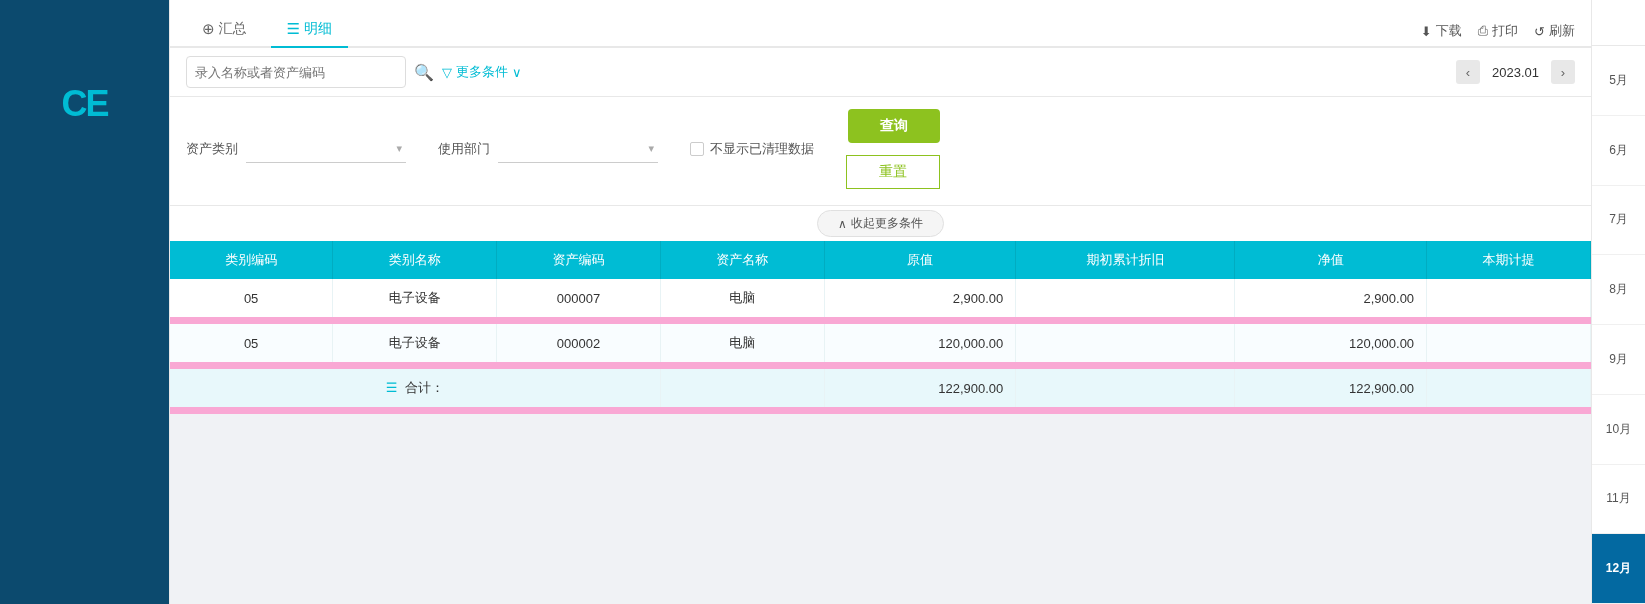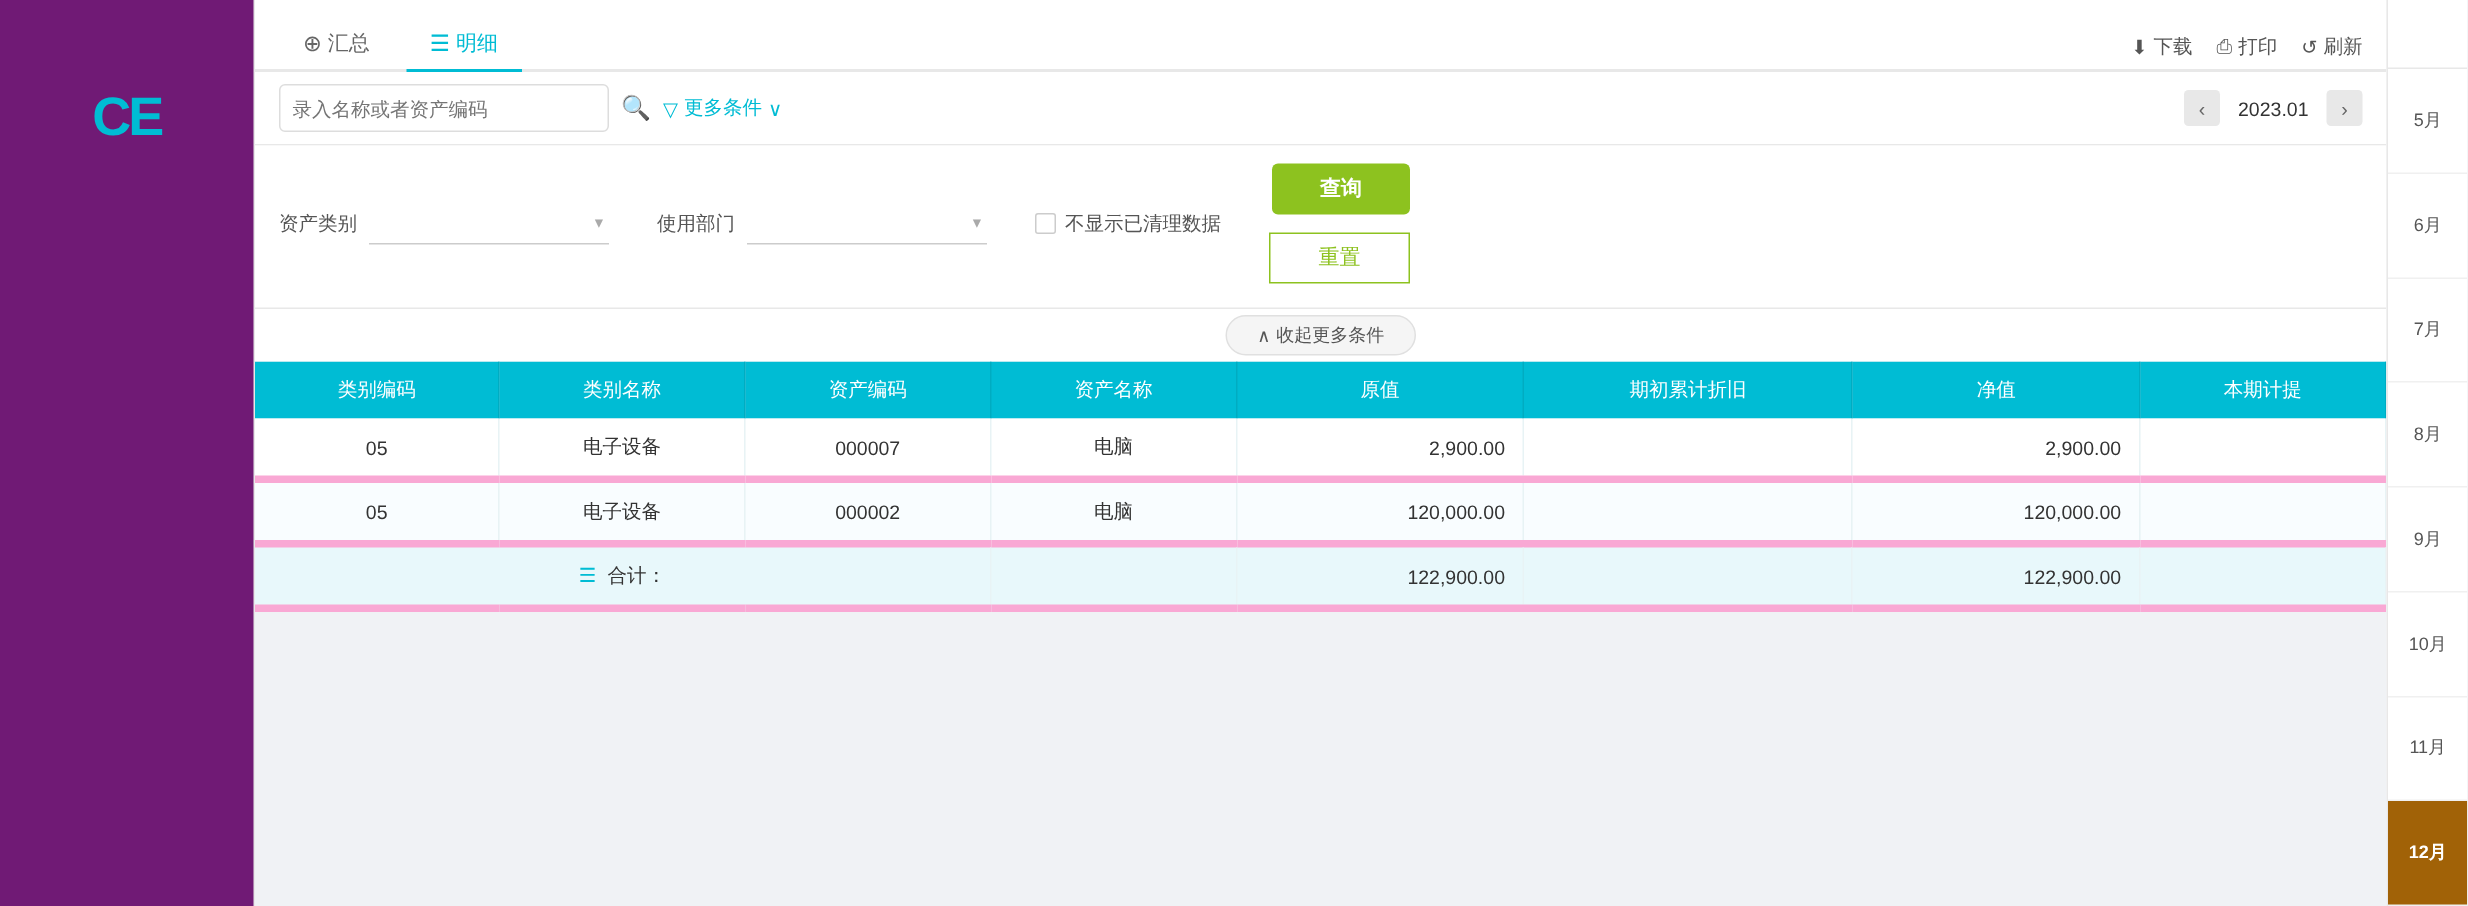--- a/index.html
+++ b/index.html
@@ -2,25 +2,25 @@
 <html><head>
   <meta charset="utf-8">
   <style>
     * { box-sizing: border-box; margin: 0; padding: 0; }
     body { font-family: "Microsoft YaHei", "PingFang SC", sans-serif; font-size: 13px; background: #f0f2f5; color: #333; width: 1645px; height: 604px; overflow: hidden; display: flex; }
 
     
     .logo-area {
       width: 170px;
       min-width: 170px;
-      background: #701a75;
+      background: #0c4a6e;
       display: flex;
       align-items: flex-start;
       justify-content: center;
-      padding-top: 44px;
+      padding-top: 70px;
       border-right: 1px solid #e8e8e8;
     }
     .logo-circle {
       width: 90px;
       height: 68px;
       display: flex;
       align-items: center;
       justify-content: center;
       font-size: 36px;
       font-weight: bold;
@@ -312,21 +312,21 @@
     }
     tbody tr:nth-child(even) {
       background: #f9fdff;
     }
     tbody tr.total-row {
       background: #e8f8fb;
     }
     tbody td {
       padding: 10px 12px;
       font-size: 13px;
-      border-bottom: 5px solid #f9a8d4;
+      border-bottom: 7px solid #f9a8d4;
       border-right: 1px solid #e8f3f5;
       text-align: center;
     }
     tbody td.num {
       text-align: right;
     }
 
     
     .right-panel {
       width: 54px;
@@ -350,21 +350,21 @@
       display: flex;
       align-items: center;
       justify-content: center;
       flex: 1;
       font-size: 12px;
       color: #555;
       cursor: pointer;
       border-bottom: 1px solid #f0f0f0;
     }
     .month-item.current {
-      background: #a16207;
+      background: #0369a1;
       color: #fff;
       font-weight: bold;
     }
   </style>
 </head>
 <body>
 
 <div class="logo-area">
   <div class="logo-circle">CE</div>
 </div>

